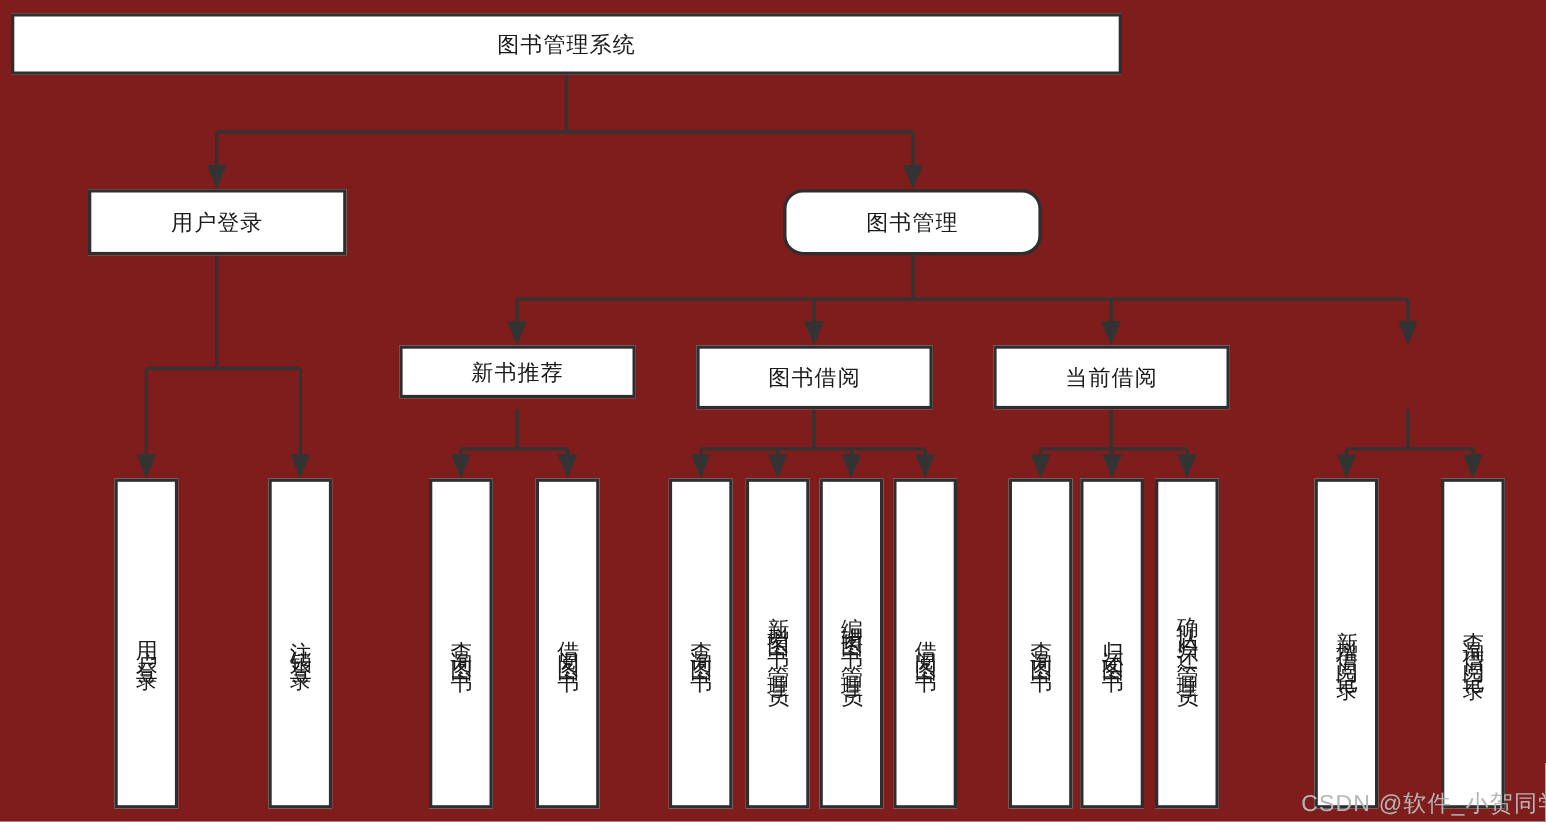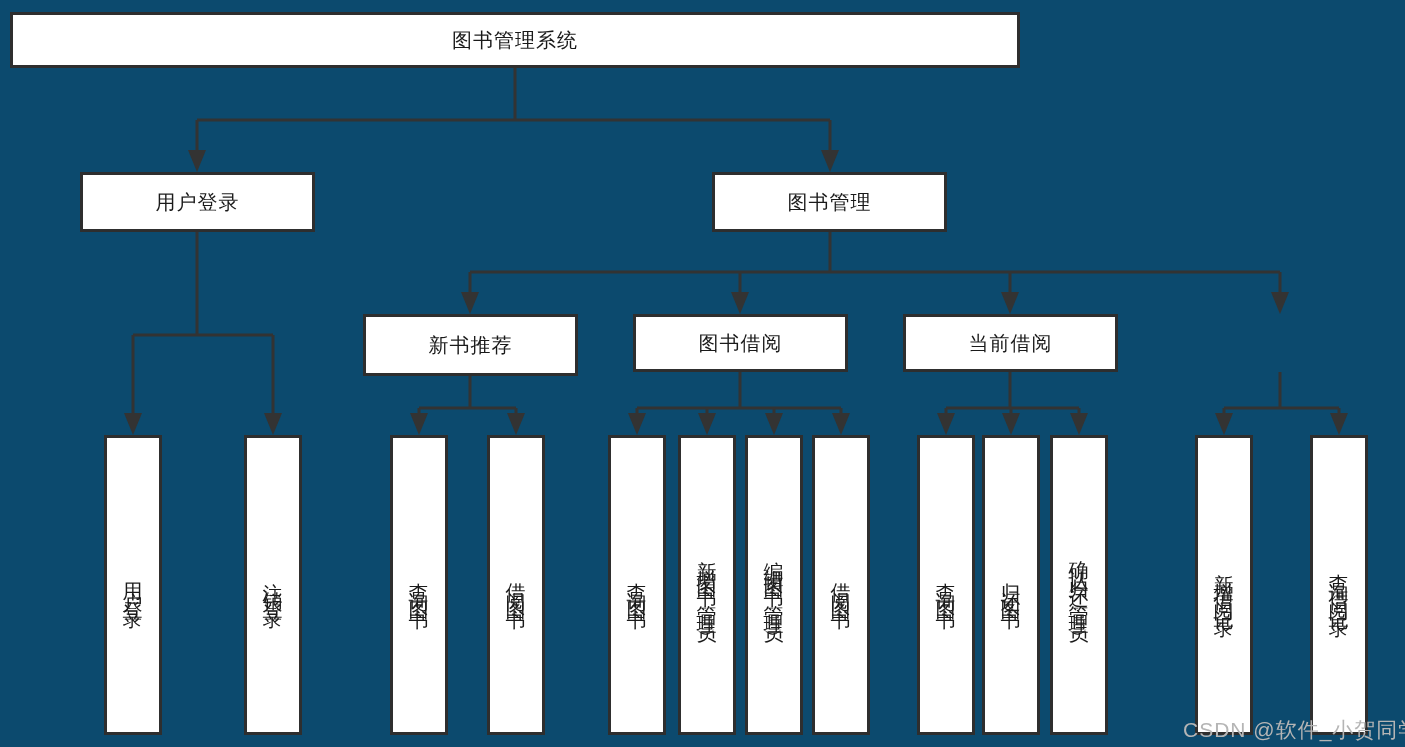--- a/index.html
+++ b/index.html
@@ -1,21 +1,21 @@
 <!DOCTYPE html>
 <html><head>
 <meta charset="utf-8">
 <style>
   * { box-sizing: border-box; }
   html, body { margin: 0; padding: 0; background: #ffffff; }
   .canvas {
     position: relative;
     width: 1405px;
     height: 747px;
-    background: #0c4a6e;
+    background: #7f1d1d;
     font-family: "Liberation Sans", sans-serif;
     color: #1a1a1a;
     overflow: hidden;
   }
   svg.connectors {
     position: absolute;
     left: 0; top: 0;
     z-index: 1;
   }
   .hbox {
@@ -91,23 +91,23 @@
       <polygon points="1011,435 1002,413 1020,413"></polygon>
       <polygon points="1079,435 1070,413 1088,413"></polygon>
       <polygon points="1224,435 1215,413 1233,413"></polygon>
       <polygon points="1339,435 1330,413 1348,413"></polygon>
     </g>
   </svg>
 
   <div class="hbox" style="left:10px; top:12px; width:1010px; height:56px;">图书管理系统</div>
 
   <div class="hbox" style="left:80px; top:172px; width:235px; height:60px;">用户登录</div>
-  <div class="hbox" style="left:712px; top:172px; width:235px; height:60px;">图书管理</div>
+  <div class="hbox" style="left:712px; top:172px; width:235px; height:60px;border-radius:18px;">图书管理</div>
 
-  <div class="hbox" style="left:363px; top:314px; width:215px; height:62px;">新书推荐</div>
+  <div class="hbox" style="left:363px; top:314px; width:215px; height:48px;">新书推荐</div>
   <div class="hbox" style="left:903px; top:314px; width:215px; height:58px;">当前借阅</div>
   <div class="hbox" style="left:633px; top:314px; width:215px; height:58px;">图书借阅</div>
 
   <div class="vbox" style="left:104px;">用户登录</div>
   <div class="vbox" style="left:244px;">注销登录</div>
 
   <div class="vbox" style="left:390px;">查询图书</div>
   <div class="vbox" style="left:487px;">借阅图书</div>
 
   <div class="vbox" style="left:608px;">查询图书</div>

